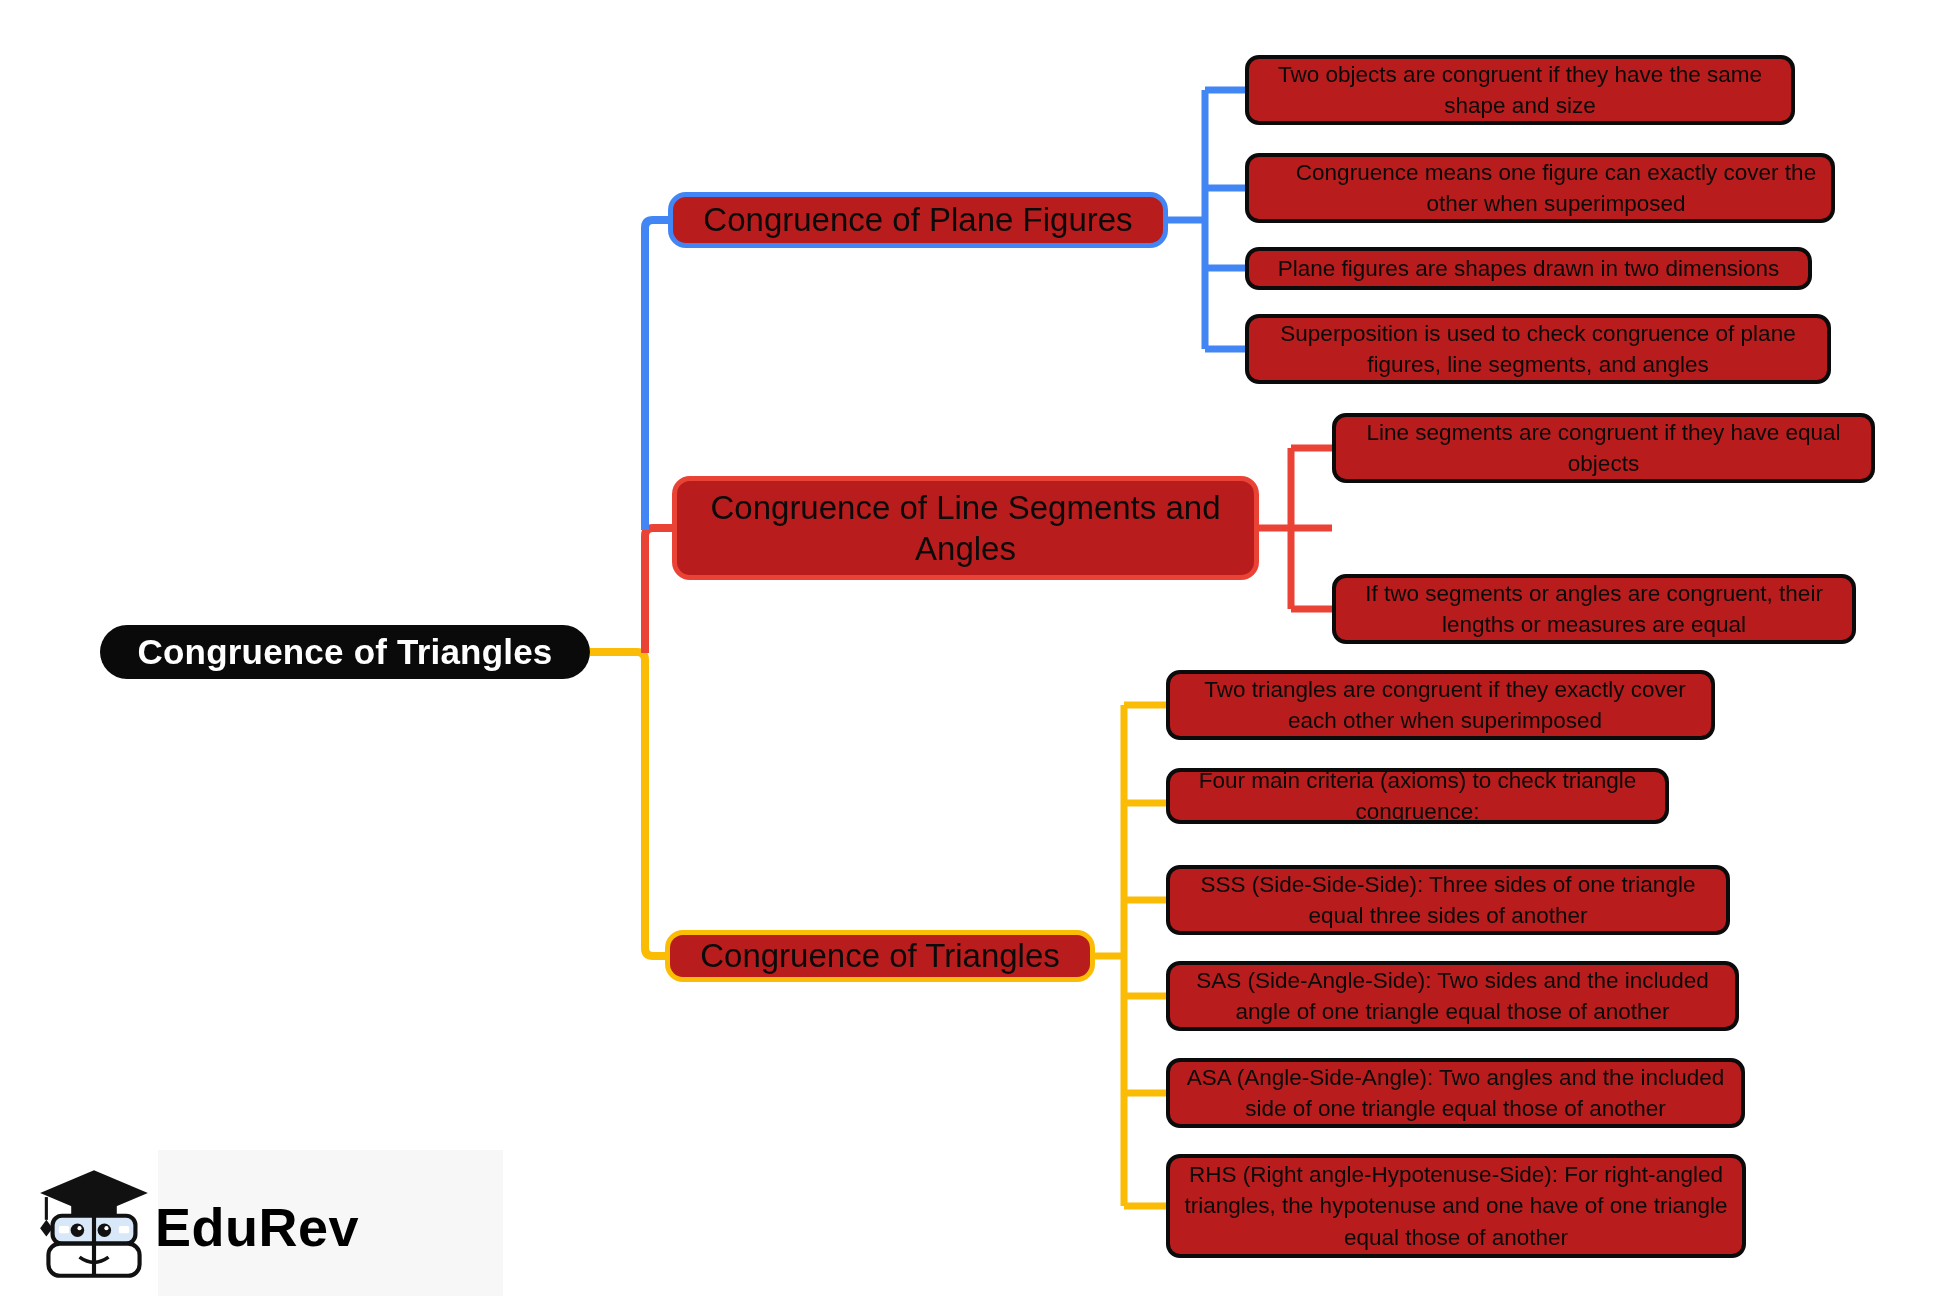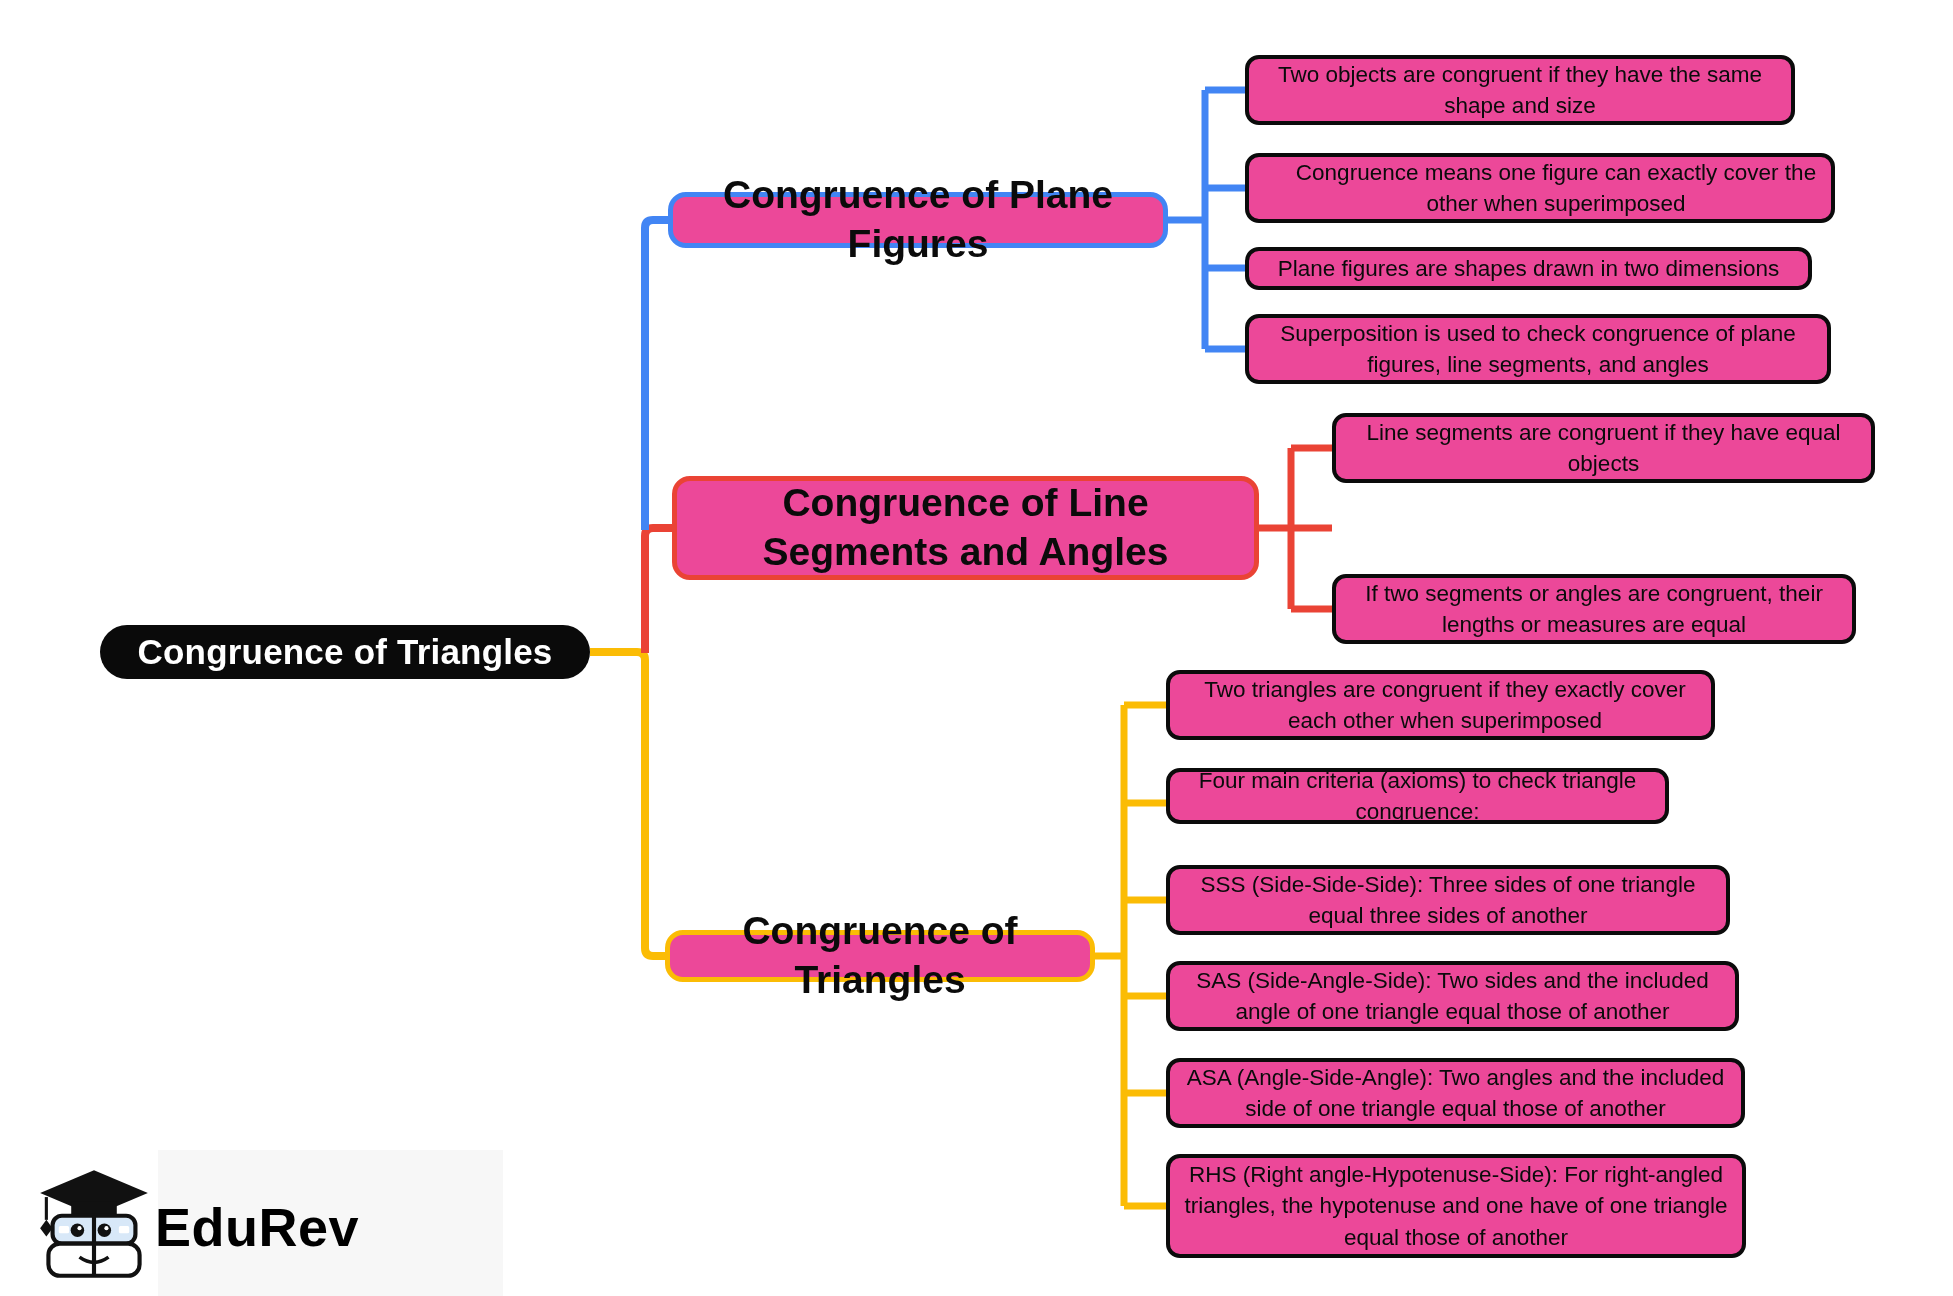--- a/index.html
+++ b/index.html
@@ -9,30 +9,29 @@
   }
   svg.wires{position:absolute;left:0;top:0;width:1953px;height:1296px;}
   .wire{fill:none;stroke-width:8;}
   .wire.thin{stroke-width:7;}
   .s-blue{stroke:#4285F4;}
   .s-red{stroke:#EA4335;}
   .s-yellow{stroke:#FBBC05;}
 
   .node{
     position:absolute;display:flex;align-items:center;justify-content:center;
-    text-align:center;background:#ec4899;color:#0b0b0b;box-sizing:border-box;
+    text-align:center;background:#b91c1c;color:#0b0b0b;box-sizing:border-box;
   }
   .root{
     background:#0a0a0a;color:#ffffff;font-weight:bold;font-size:35px;
     border-radius:27px;padding:0 14px;letter-spacing:.2px;
   }
   .branch{
-    border:5px solid;border-radius:18px;font-size:39px;line-height:1.25;
+    border:5px solid;border-radius:18px;font-size:33px;line-height:1.25;
     padding:0 14px;
-    font-weight:bold;
   }
   .b-blue{border-color:#4285F4;}
   .b-red{border-color:#EA4335;}
   .b-yellow{border-color:#FBBC05;}
   .leaf{
     border:4px solid;border-radius:14px;font-size:22.5px;line-height:1.38;
     padding:2px 12px;
   }
 
   .logo-backdrop{

